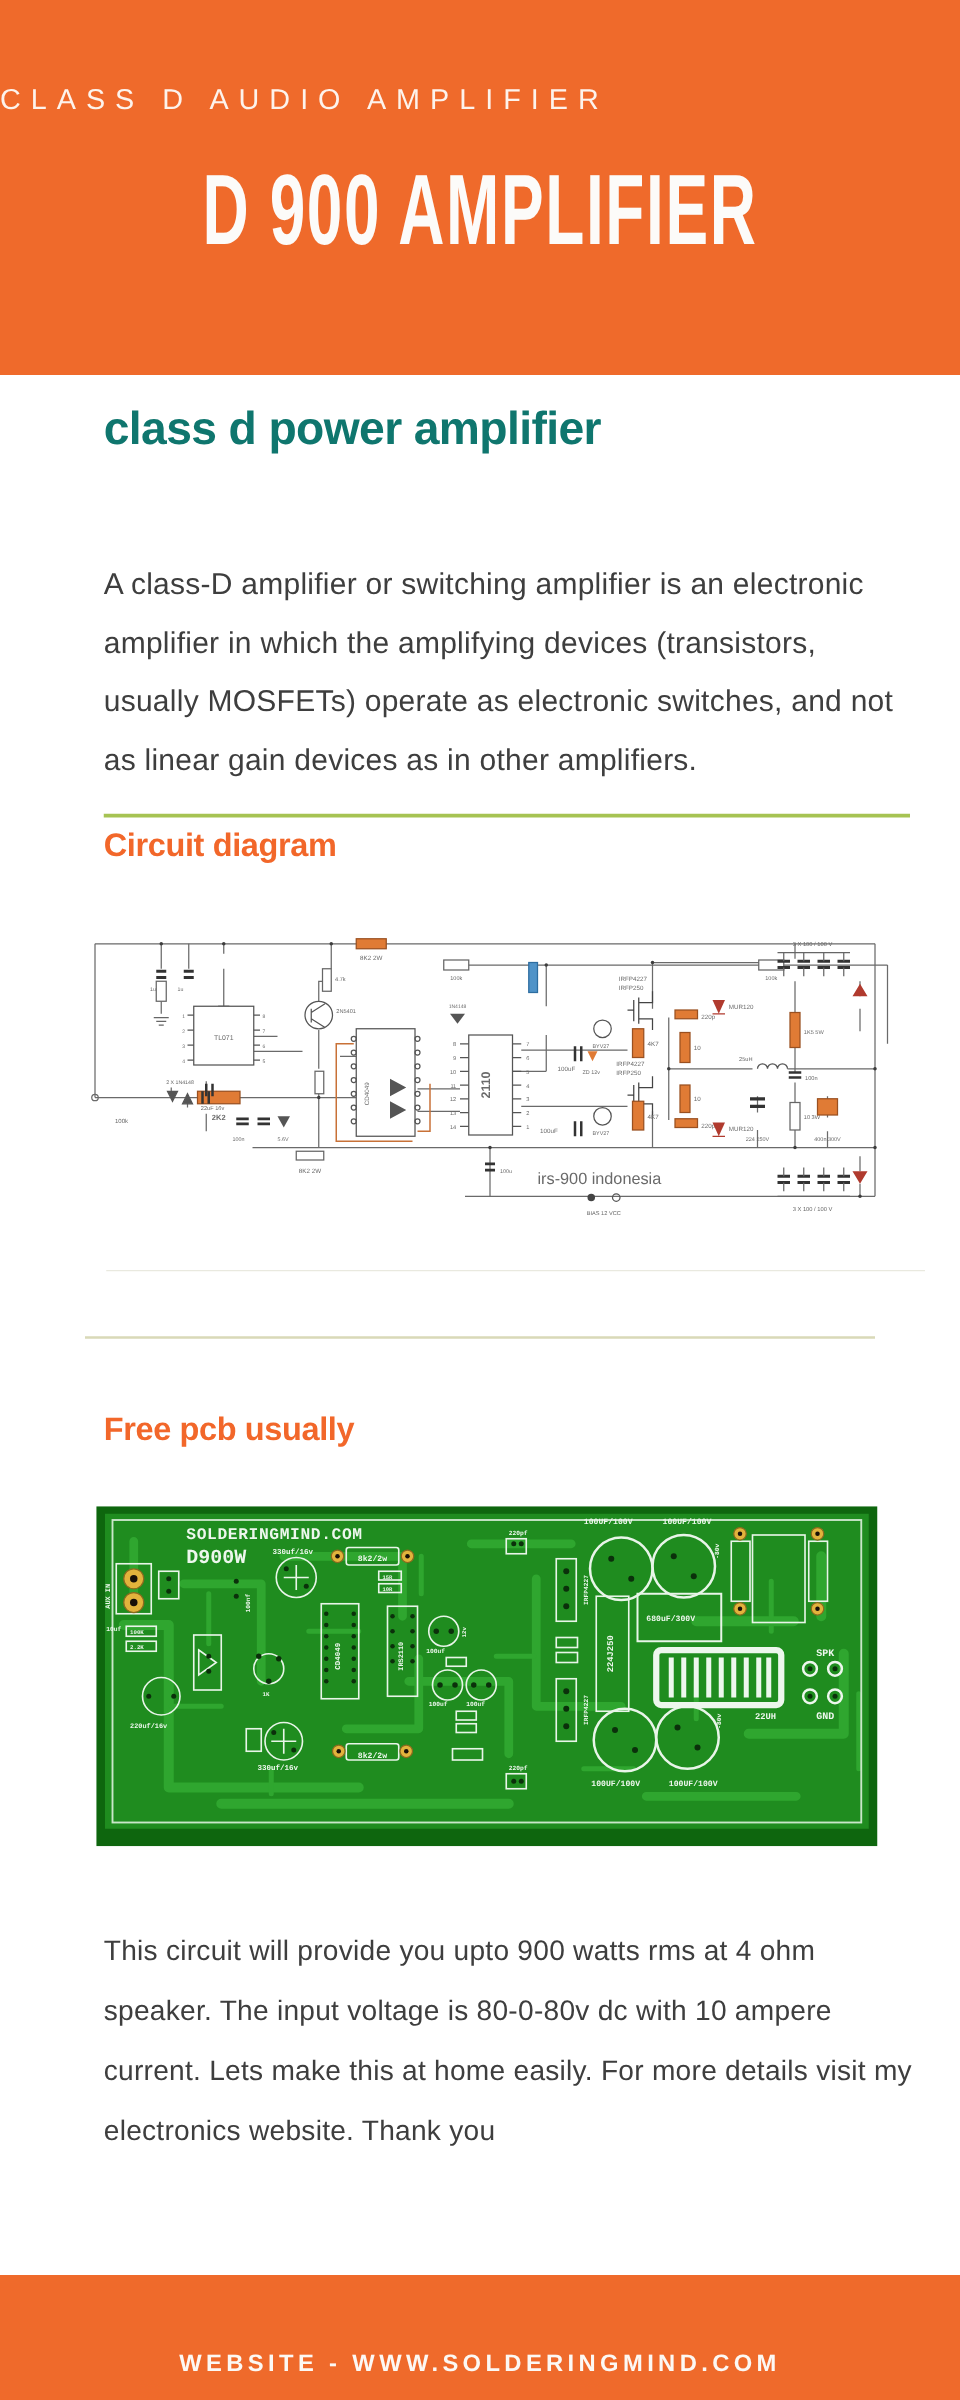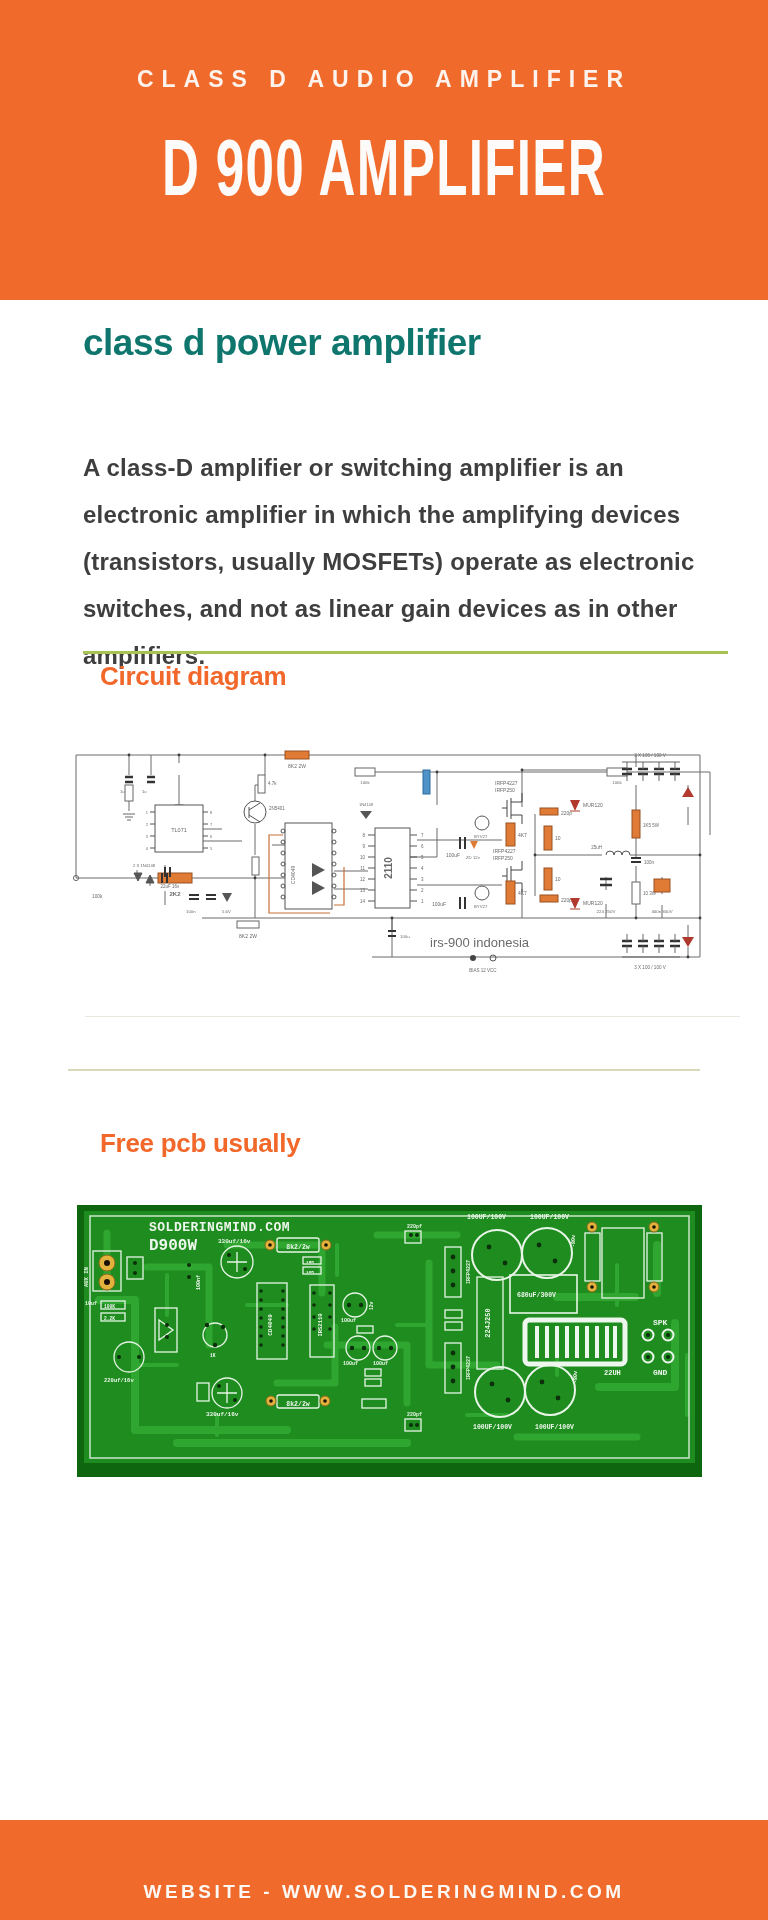--- a/index.html
+++ b/index.html
@@ -1,31 +1,31 @@
 <!DOCTYPE html>
 <html><head>
 <meta charset="utf-8">
 <style>
   html,body{margin:0;padding:0;background:#fff;}
   .page{position:relative;width:768px;height:1920px;background:#ffffff;overflow:hidden;
         font-family:"Liberation Sans",sans-serif;}
   
   .hero{position:absolute;left:0;top:0;width:768px;height:300px;background:#EF6A2B;}
-  .hero-kicker{position:absolute;left:0;top:66px;width:768px;text-align:center;
-        color:#FDF3EC;font-size:23px;font-weight:700;letter-spacing:8px;}
+  .hero-kicker{position:absolute;left:0;top:66px;width:768px;text-align:left;
+        color:#FDF3EC;font-size:23px;font-weight:400;letter-spacing:8px;}
   .hero-title{position:absolute;left:0;top:128px;width:768px;text-align:center;
         color:#FCFBF9;font-size:80px;font-weight:700;letter-spacing:2px;line-height:1;
         transform:scaleX(.64);transform-origin:50% 50%;white-space:nowrap;}
   
   .intro-heading{position:absolute;left:83px;top:322px;color:#0f766e;
         font-size:37px;font-weight:700;letter-spacing:-0.5px;}
   .intro-para{position:absolute;left:83px;top:444px;width:636px;color:#3E3E3E;
-        font-size:24px;line-height:47px;letter-spacing:.2px;font-weight:bold;}
+        font-size:24px;line-height:47px;letter-spacing:.2px;}
   .rule-green{position:absolute;left:83px;top:651px;width:645px;height:3px;background:#A6C353;}
-  .sub-heading{position:absolute;left:100px;color:#F2672A;font-size:26px;font-weight:700;letter-spacing:-0.3px;}
+  .sub-heading{position:absolute;left:83px;color:#F2672A;font-size:26px;font-weight:700;letter-spacing:-0.3px;}
   .h-circuit{top:661px;}
   .h-pcb{top:1128px;}
   .hairline{position:absolute;left:85px;top:1016px;width:655px;height:1px;background:#E9E9DF;}
   .divider-olive{position:absolute;left:68px;top:1069px;width:632px;height:2px;background:#D9D9B8;}
   .outro-para{position:absolute;left:83px;top:1537px;width:656px;color:#3E3E3E;
         font-size:22.5px;line-height:48px;letter-spacing:.2px;}
   
   .footer{position:absolute;left:0;top:1772px;width:768px;height:148px;background:#EF6A2B;
         display:flex;align-items:center;justify-content:center;margin-top:48px;}
   .footer-text{color:#FCF8F4;font-size:19px;font-weight:700;letter-spacing:3.5px;margin-top:-4px;}
@@ -466,19 +466,20 @@
     <text x="458" y="224" font-size="6.5">100UF/100V</text>
     <text x="440" y="92" font-size="6.5">680uF/300V</text>
     <text x="413" y="118" font-size="7" transform="rotate(-90 413 118)" text-anchor="middle">224J250</text>
     <text x="498" y="42" font-size="5" transform="rotate(-90 498 42)">-80v</text>
     <text x="500" y="178" font-size="5" transform="rotate(-90 500 178)">-80v</text>
     <text x="527" y="170" font-size="7">22UH</text>
     <text x="576" y="120" font-size="8">SPK</text>
     <text x="576" y="170" font-size="8">GND</text>
   </svg>
 
+  <div class="outro-para">This circuit will provide you upto 900 watts rms at 4 ohm speaker. The input voltage is 80-0-80v dc with 10 ampere current. Lets make this at home easily. For more details visit my electronics website. Thank you</div>
 
   <div class="footer">
     <div class="footer-text">WEBSITE - WWW.SOLDERINGMIND.COM</div>
     <div class="footer-edge"></div>
   </div>
 
 </div>
 
 </body></html>

